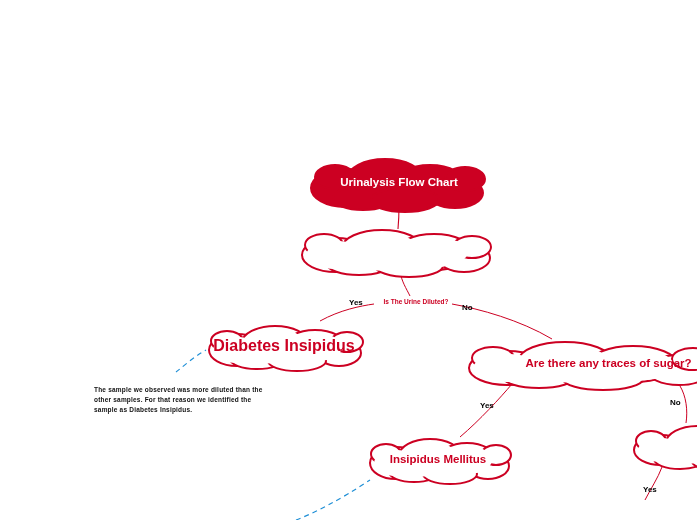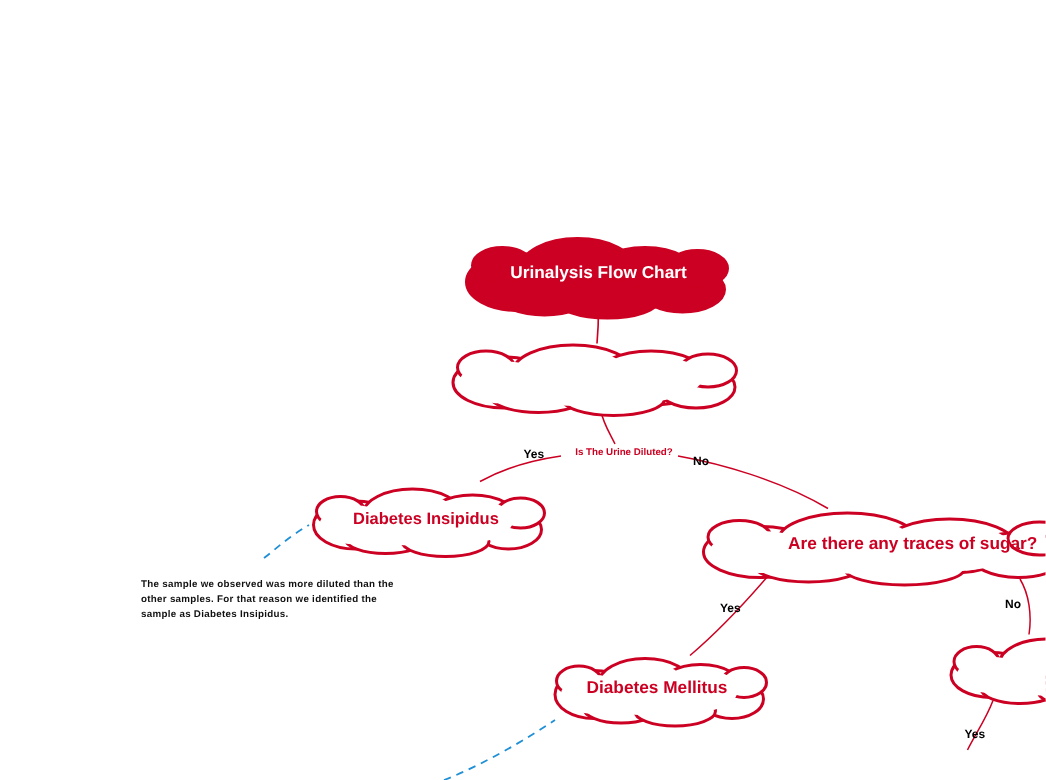--- a/index.html
+++ b/index.html
@@ -78,21 +78,21 @@
     color: #cc0022;
     font-size: 6.5px;
     font-weight: bold;
   }
   #node-insipidus {
     left: 203px; top: 322px;
     width: 162px; height: 49px;
   }
   #node-insipidus .label {
     color: #cc0022;
-    font-size: 11px;
+    font-size: 16px;
     font-weight: bold;
     text-align: right;
   }
   #node-sugar {
     left: 461px; top: 338px;
     width: 262px; height: 52px;
   }
   #node-sugar .label {
     color: #cc0022;
     font-size: 11.5px;
@@ -265,21 +265,21 @@
         <ellipse cx="22" cy="19" rx="15" ry="10"></ellipse>
         <ellipse cx="132" cy="20" rx="15" ry="10"></ellipse>
       </g>
       <g fill="#ffffff" stroke="none">
         <ellipse cx="66" cy="21" rx="27" ry="14"></ellipse>
         <ellipse cx="103" cy="25" rx="25" ry="14"></ellipse>
         <ellipse cx="32" cy="28" rx="22" ry="13"></ellipse>
         <ellipse cx="74" cy="33" rx="46" ry="9"></ellipse>
       </g>
     </svg>
-    <span class="label">Diabetes Mellitus</span>
+    <span class="label">Insipidus Mellitus</span>
   </div>
 
   <div class="node" id="node-are-right">
     <svg class="cloud-svg" viewBox="0 0 160 48" preserveAspectRatio="none">
       <g fill="#ffffff" stroke="#cc0022" stroke-width="2">
         <ellipse cx="33" cy="27" rx="27" ry="15"></ellipse>
         <ellipse cx="70" cy="20" rx="32" ry="17"></ellipse>
         <ellipse cx="110" cy="24" rx="30" ry="17"></ellipse>
         <ellipse cx="134" cy="30" rx="22" ry="13"></ellipse>
         <ellipse cx="52" cy="36" rx="26" ry="10"></ellipse>

